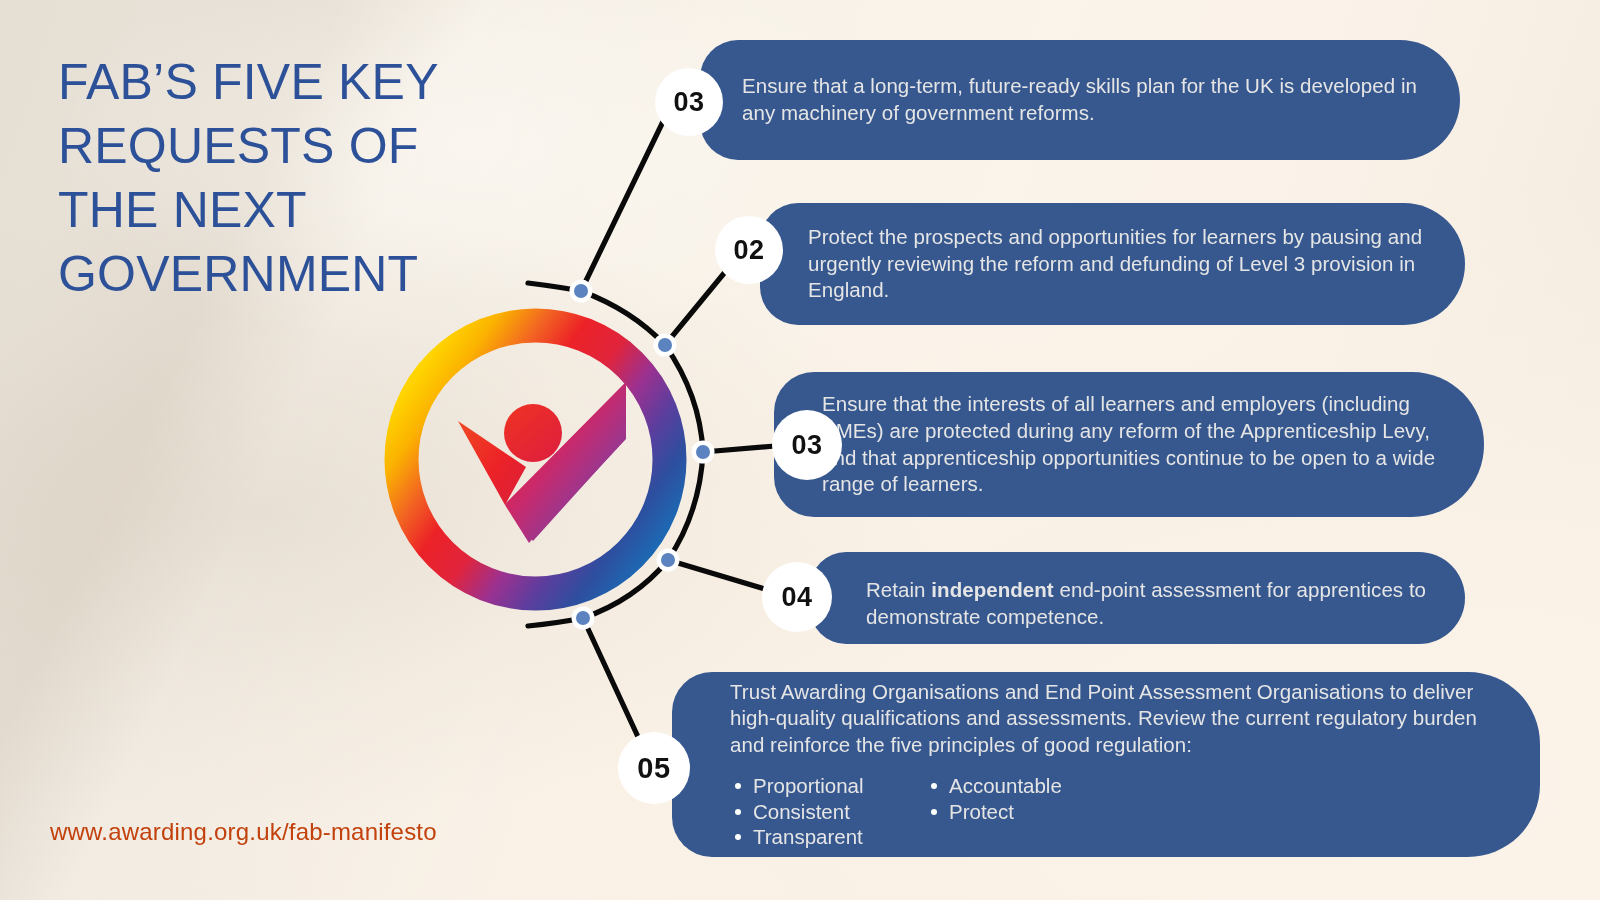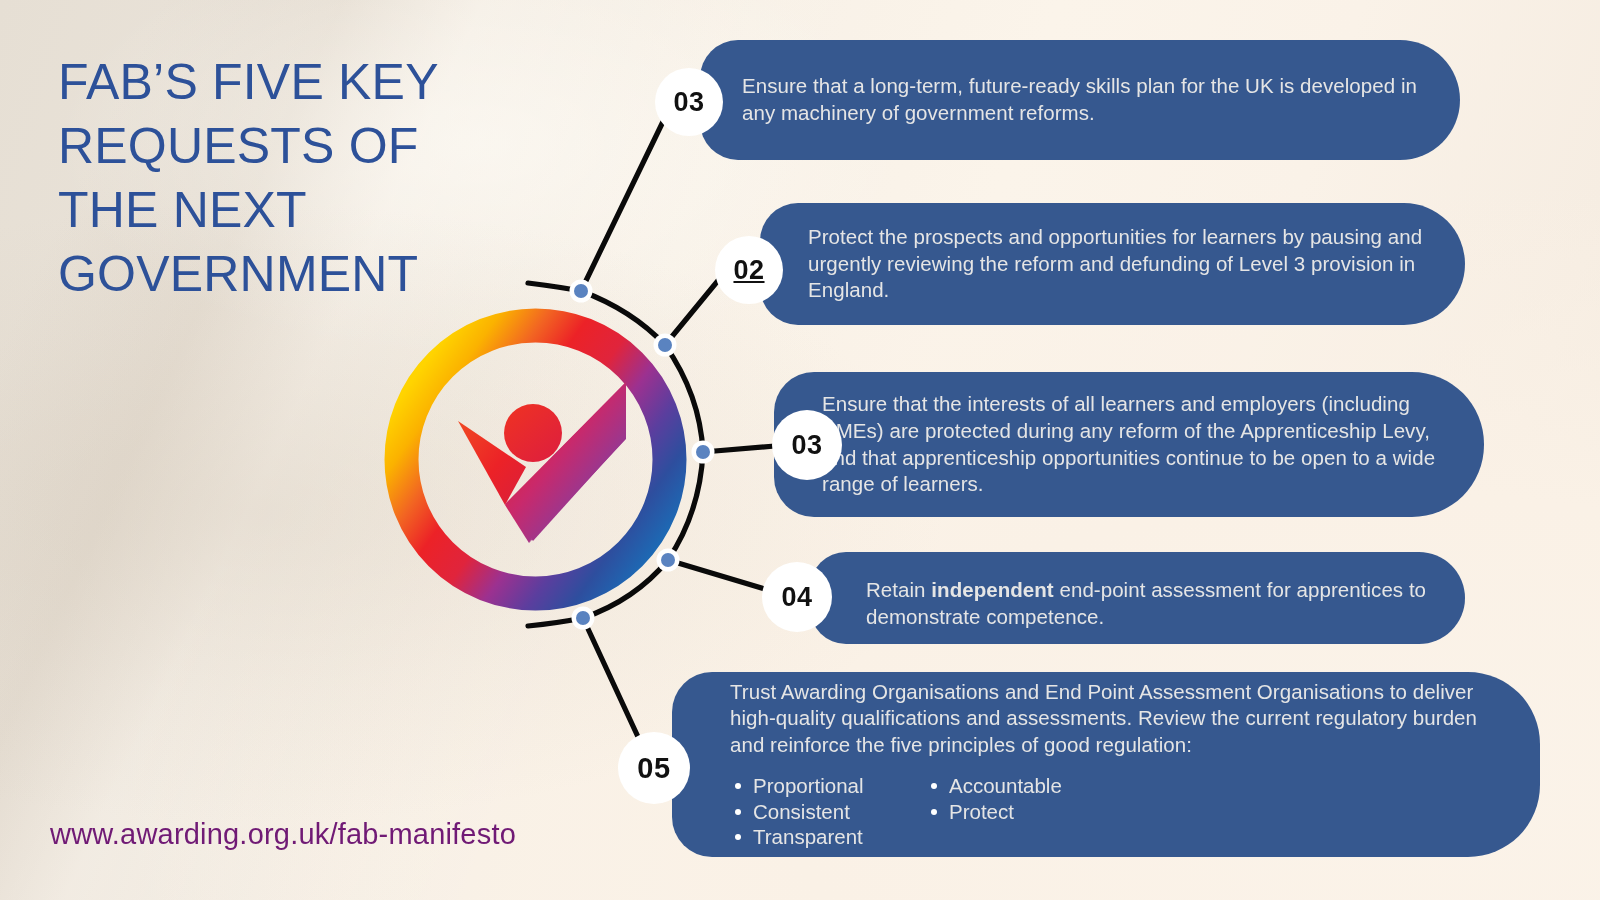--- a/index.html
+++ b/index.html
@@ -52,22 +52,22 @@
     letter-spacing: 0.2px;
     text-transform: uppercase;
     white-space: pre-line;
   }
 
   
   #url {
     position: absolute;
     left: 50px;
     top: 818px;
-    color: #701a75;
-    font-size: 29px;
+    color: #c2410c;
+    font-size: 24px;
     font-weight: 400;
     letter-spacing: 0.2px;
   }
 
   
   #connectors {
     position: absolute;
     left: 0;
     top: 0;
     width: 1600px;
@@ -121,21 +121,21 @@
   #box-02 { left: 760px; top: 203px; width: 705px; height: 122px;
             border-radius: 38px 61px 61px 38px; padding: 0 34px 0 48px; }
   #box-03 { left: 774px; top: 372px; width: 710px; height: 145px;
             border-radius: 40px 72px 72px 40px; padding: 0 30px 0 48px; }
   #box-04 { left: 810px; top: 552px; width: 655px; height: 92px;
             border-radius: 36px 46px 46px 36px; padding: 12px 30px 0 56px; }
   #box-05 { left: 672px; top: 672px; width: 868px; height: 185px;
             border-radius: 40px 72px 72px 40px; padding: 0 28px 0 58px; }
 
   #bubble-01 { left: 655px; top: 68px;  width: 68px; height: 68px; }
-  #bubble-02 { left: 715px; top: 236px; width: 68px; height: 68px; text-decoration: underline; }
+  #bubble-02 { left: 715px; top: 216px; width: 68px; height: 68px; }
   #bubble-03 { left: 772px; top: 410px; width: 70px; height: 70px; }
   #bubble-04 { left: 762px; top: 562px; width: 70px; height: 70px; }
   #bubble-05 { left: 618px; top: 732px; width: 72px; height: 72px; }
   #bubble-05 .num { font-size: 29px; }
 
   
   .b05-wrap { display: flex; flex-direction: column; gap: 7px; }
   .b05-bullets {
     display: flex;
     gap: 20px;

